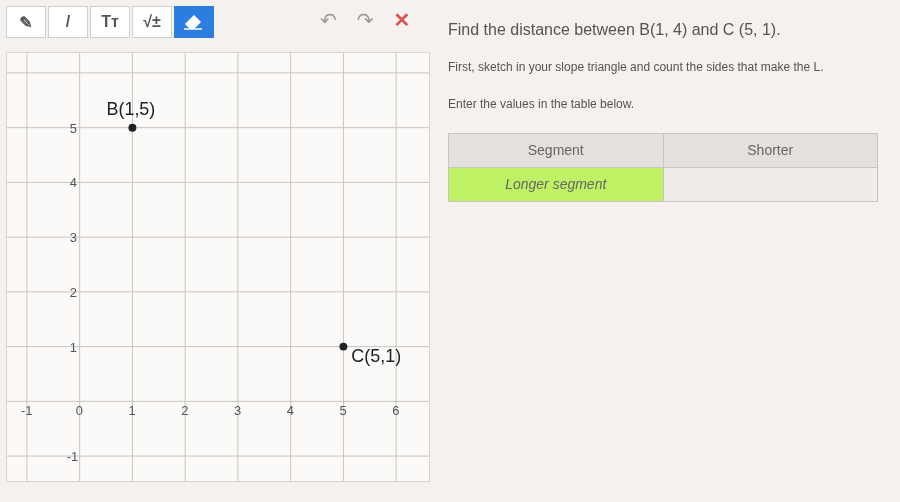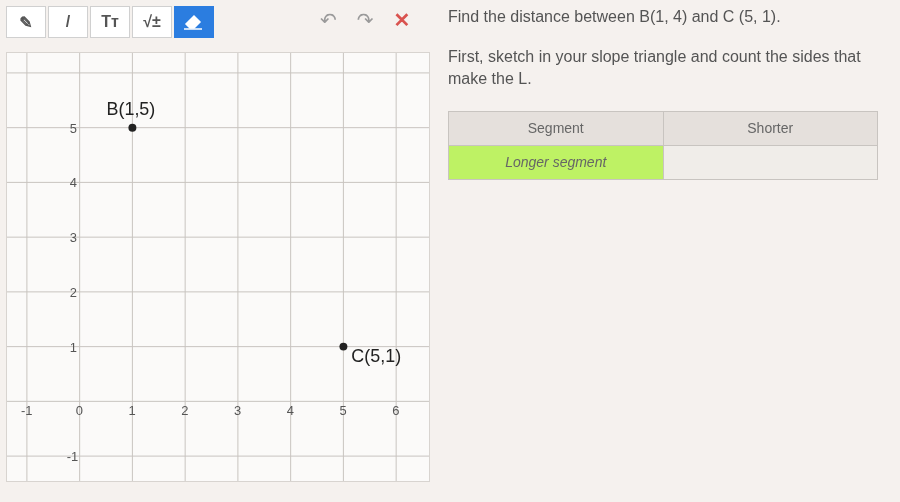--- a/index.html
+++ b/index.html
@@ -60,27 +60,27 @@
     background: #fbfaf9;
     border: 1px solid #d8d4d0;
   }
   .graph-area svg { width: 100%; height: 100%; }
   .grid-line { stroke: #c8c4c0; stroke-width: 1; }
   .axis-label { font-size: 13px; fill: #555; font-family: Arial; }
   .point-label { font-size: 18px; fill: #222; font-family: Arial; }
   .point { fill: #222; }
   .right-panel {
     position: absolute;
-    top: 8px;
+    top: 21px;
     left: 448px;
     width: 440px;
     color: #545454;
   }
   .question { font-size: 16px; margin-bottom: 20px; }
-  .instruction { font-size: 16px; margin-bottom: 20px; line-height: 1.4; }
+  .instruction { font-size: 12px; margin-bottom: 20px; line-height: 1.4; }
   .table-wrap {
     border: 1px solid #c8c4c0;
     width: 430px;
     border-collapse: collapse;
     background: #eae6e2;
   }
   .table-wrap th, .table-wrap td {
     border: 1px solid #c8c4c0;
     padding: 8px 17px;
     font-size: 14px;
@@ -172,20 +172,21 @@
     <text class="point-label" x="100" y="62">B(1,5)</text>
 
     <circle class="point" cx="338" cy="295" r="4"></circle>
     <text class="point-label" x="346" y="310">C(5,1)</text>
   </svg>
 </div>
 
 <div class="right-panel">
   <p class="question">Find the distance between B(1, 4) and C (5, 1).</p>
   <p class="instruction">First, sketch in your slope triangle and count the sides that make the L.</p>
+  <p class="instruction">Enter the values in the table below.</p>
   <table class="table-wrap">
     <tbody>
         <tr>
       <th>Segment</th>
       <th>Shorter</th>
     </tr>
     <tr>
       <td class="label-cell">Longer segment</td>
       <td class="input-cell"></td>
     </tr>

